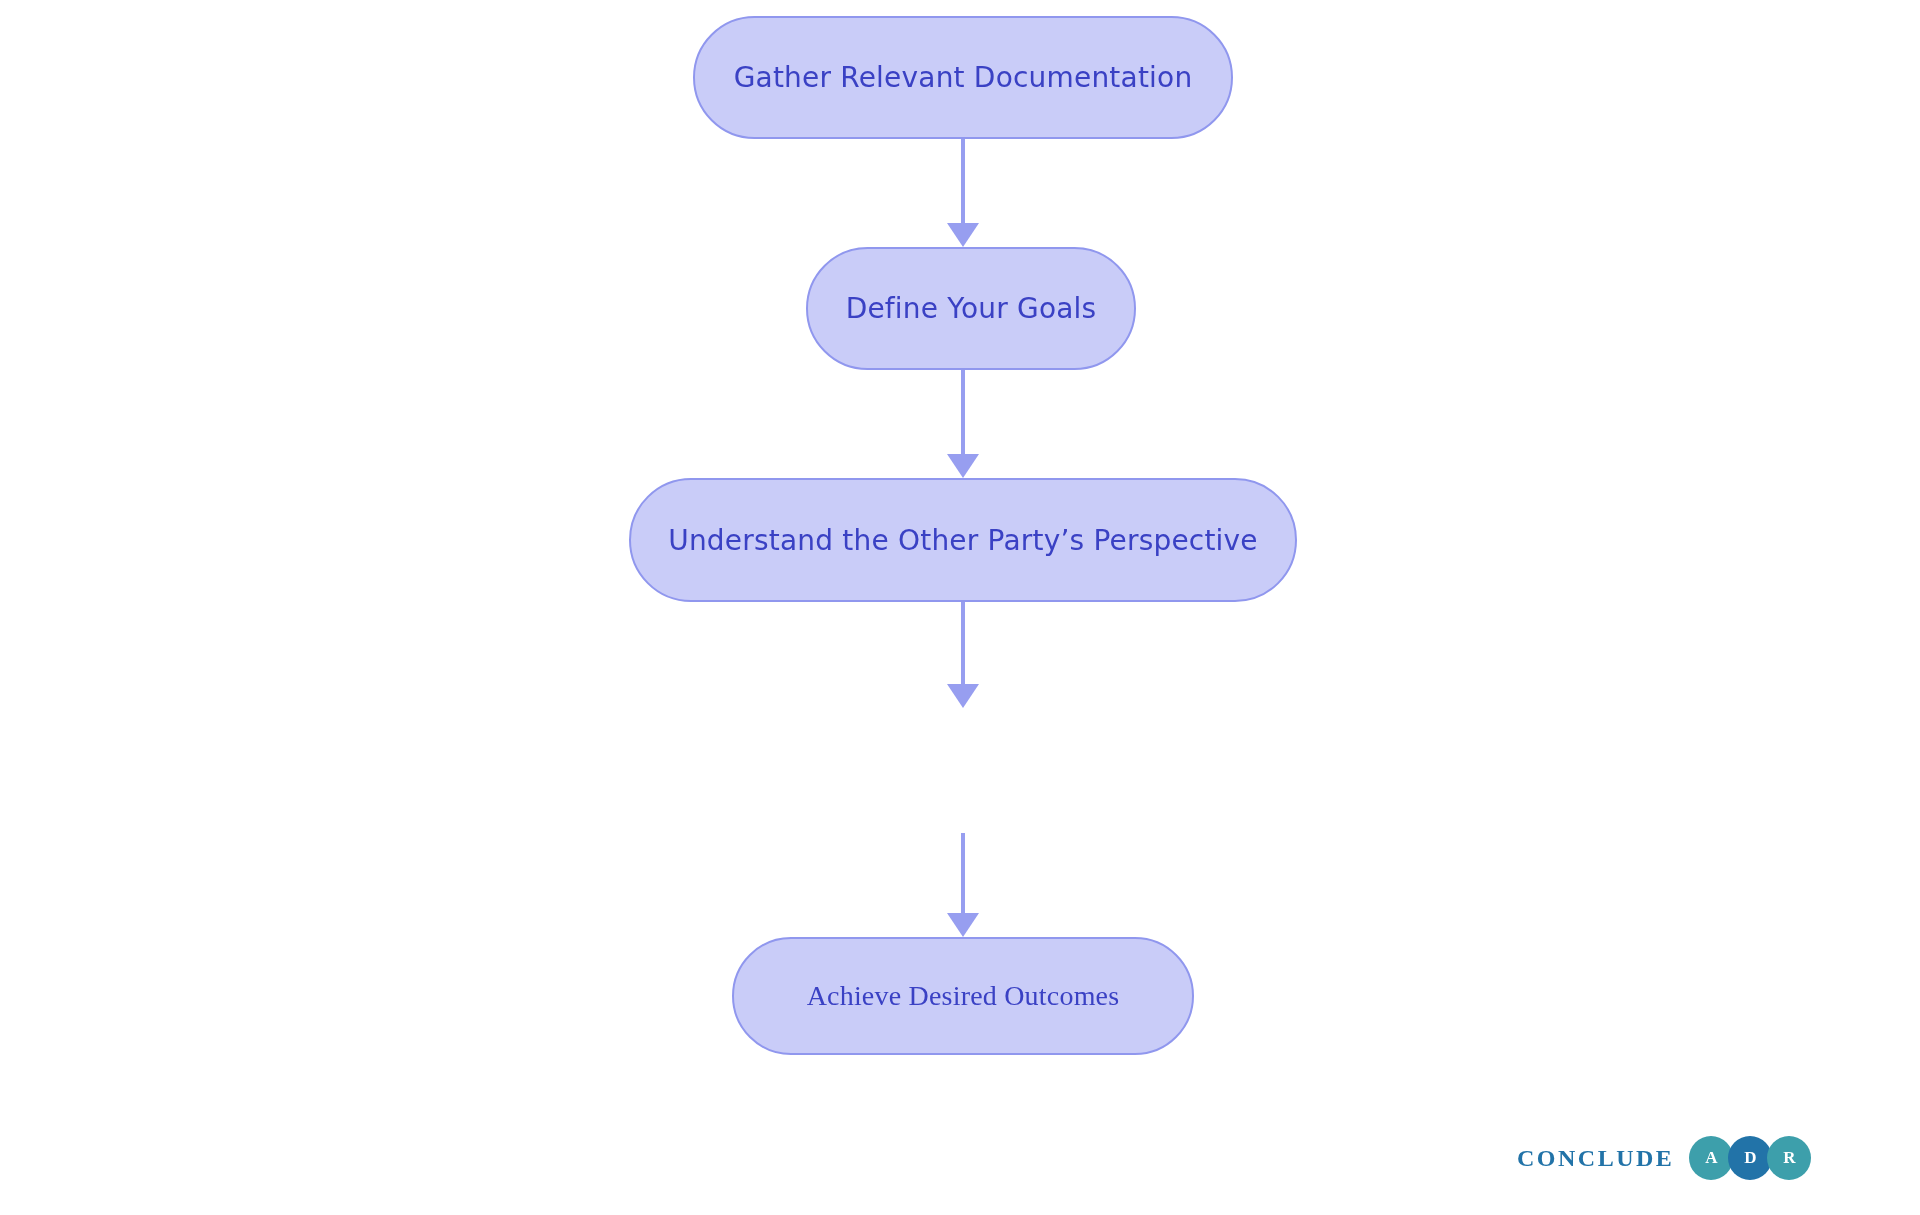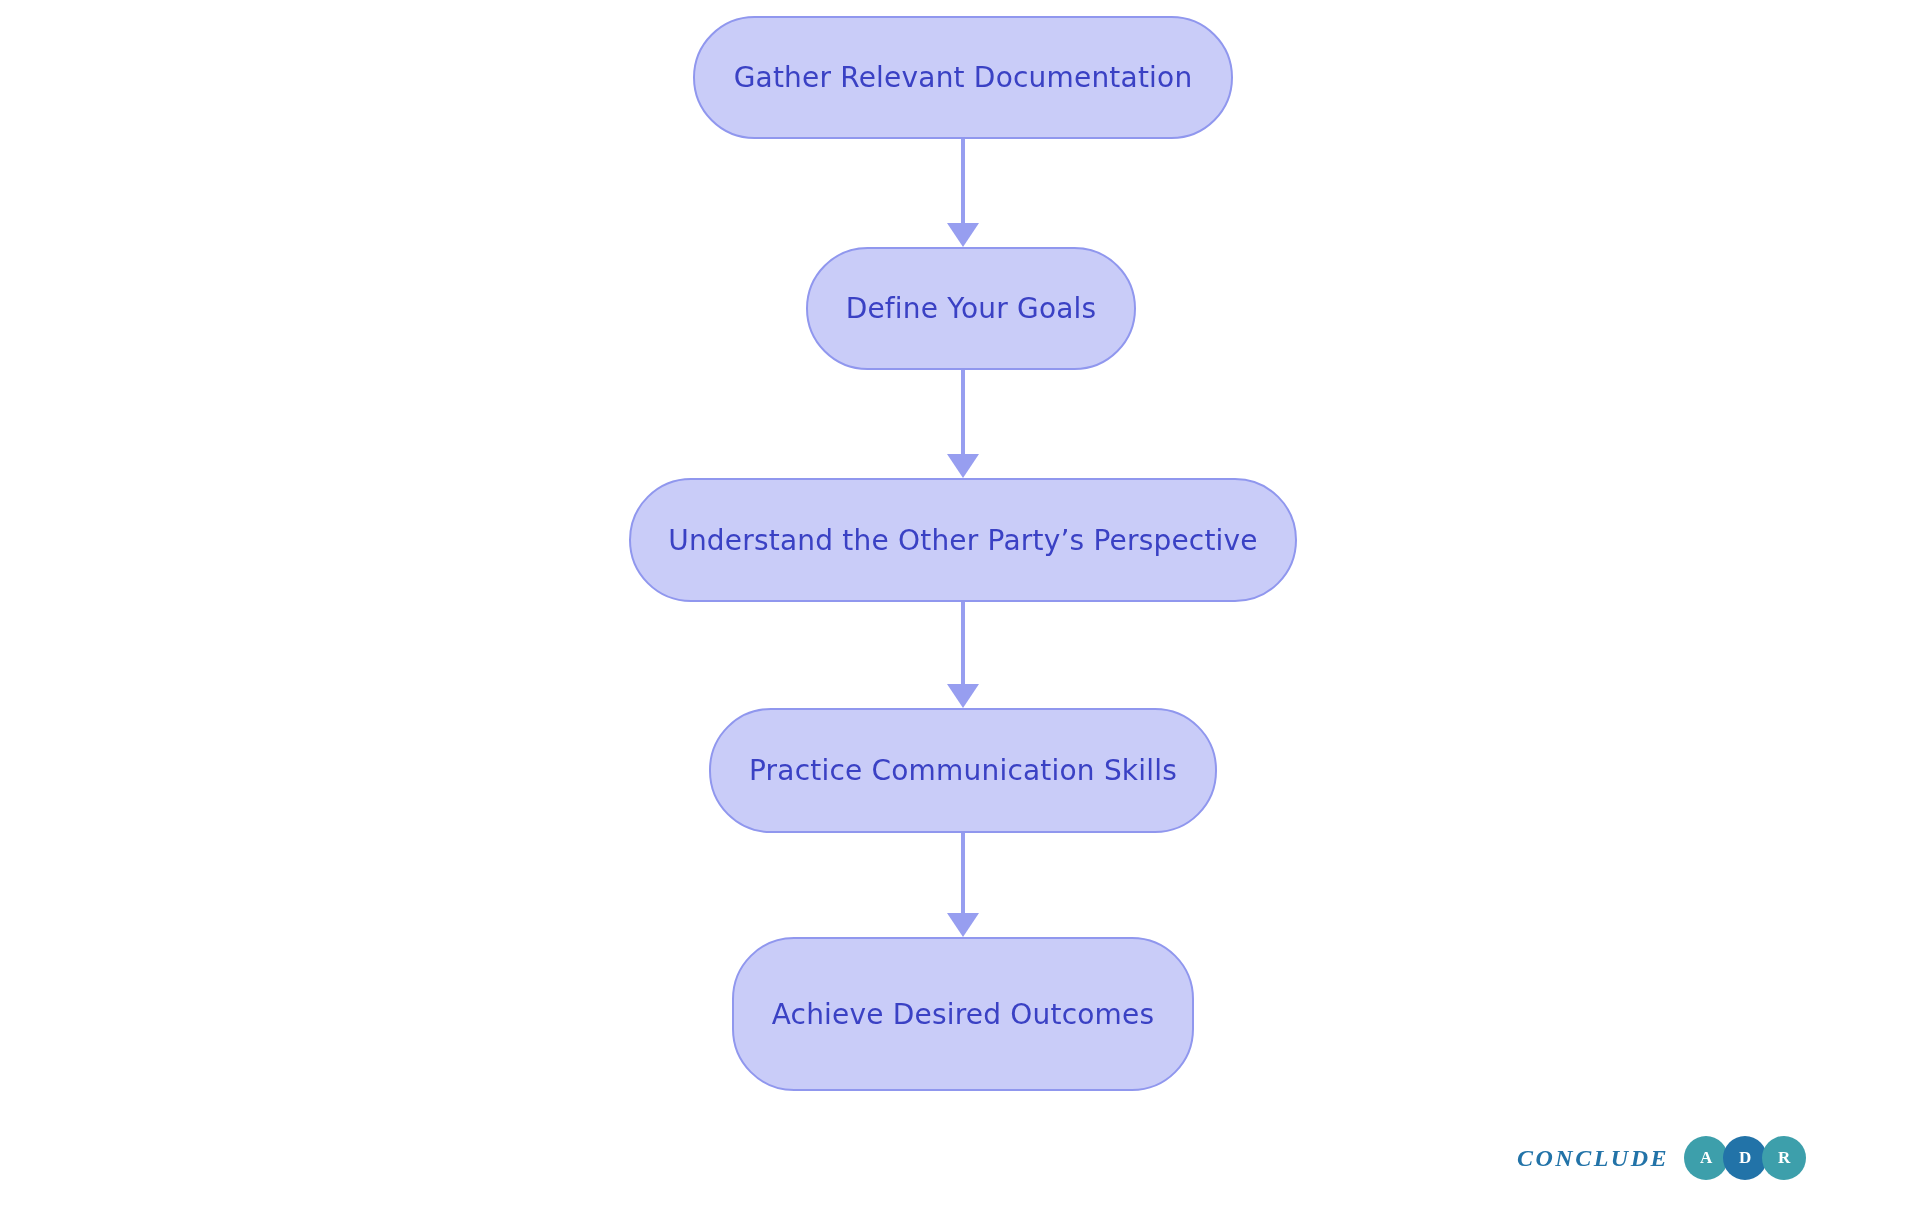--- a/index.html
+++ b/index.html
@@ -31,21 +31,21 @@
     color: var(--node-text, #3a41c4);
     font-size: 28px;
     letter-spacing: 0.2px;
     white-space: nowrap;
     text-align: center;
   }
   .n1 { left: 693px; top: 16px;  width: 540px; height: 123px; text-align: center; }
   .n2 { left: 806px; top: 247px; width: 330px; height: 123px; }
   .n3 { left: 629px; top: 478px; width: 668px; height: 124px; text-align: center; }
   .n4 { left: 709px; top: 708px; width: 508px; height: 125px; }
-  .n5 { left: 732px; top: 937px; width: 462px; height: 154px; }
+  .n5 { left: 732px; top: 937px; width: 462px; height: 118px; font-family: Liberation Serif, serif; }
 
   
   .arrow {
     position: absolute;
     left: 947px;            
     width: 32px;
     display: flex;
     flex-direction: column;
     align-items: center;
   }
@@ -76,21 +76,20 @@
     align-items: center;
   }
   .wordmark {
     font-family: "Liberation Serif", "DejaVu Serif", serif;
     font-weight: 700;
     font-size: 24px;
     letter-spacing: 2.5px;
     color: var(--brand-blue, #2273a8);
     margin-right: 15px;
     line-height: 1;
-    font-style: italic;
   }
   .badge {
     box-sizing: border-box;
     width: 44px;
     height: 44px;
     border-radius: 50%;
     display: flex;
     align-items: center;
     justify-content: center;
     color: var(--brand-badge-text, #ffffff);
@@ -128,23 +127,20 @@
 
   <div class="node n3">
     <span>Understand the Other Party’s Perspective</span>
   </div>
 
   <div class="arrow a3">
     <div class="stem"></div>
     <div class="head"></div>
   </div>
 
-  <div class="node n4">
-    <span>Practice Communication Skills</span>
-  </div>
 
   <div class="arrow a4">
     <div class="stem"></div>
     <div class="head"></div>
   </div>
 
   <div class="node n5">
     <span>Achieve Desired Outcomes</span>
   </div>
 

